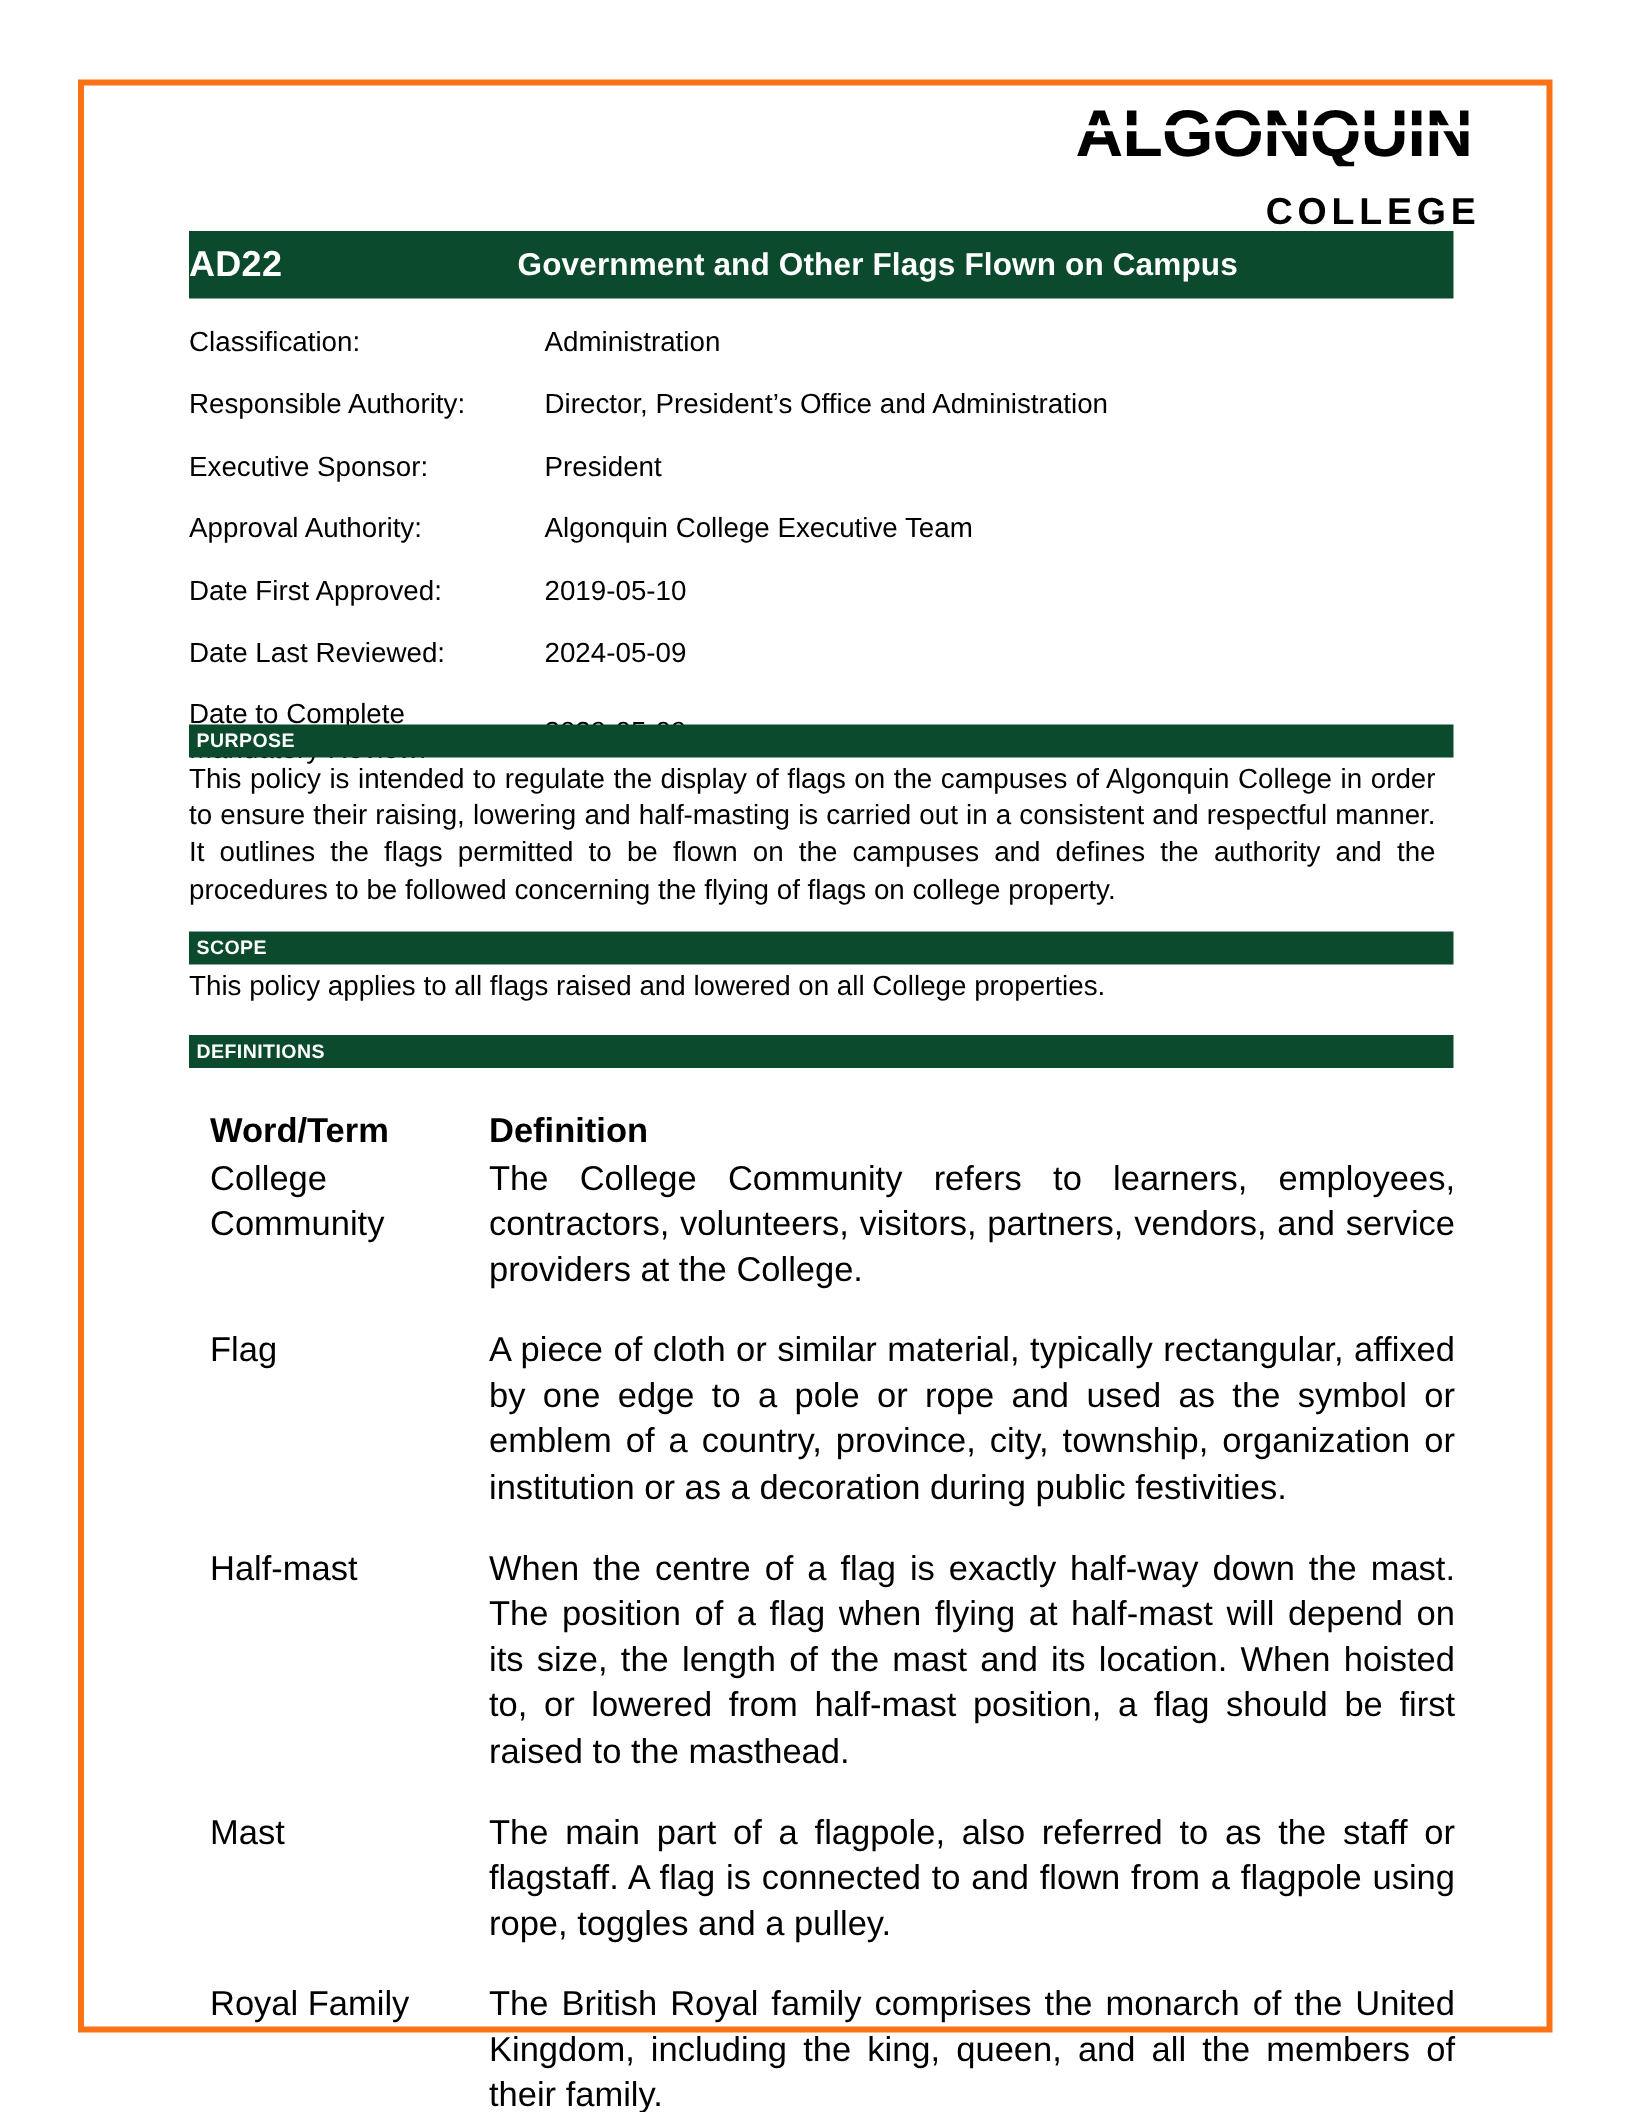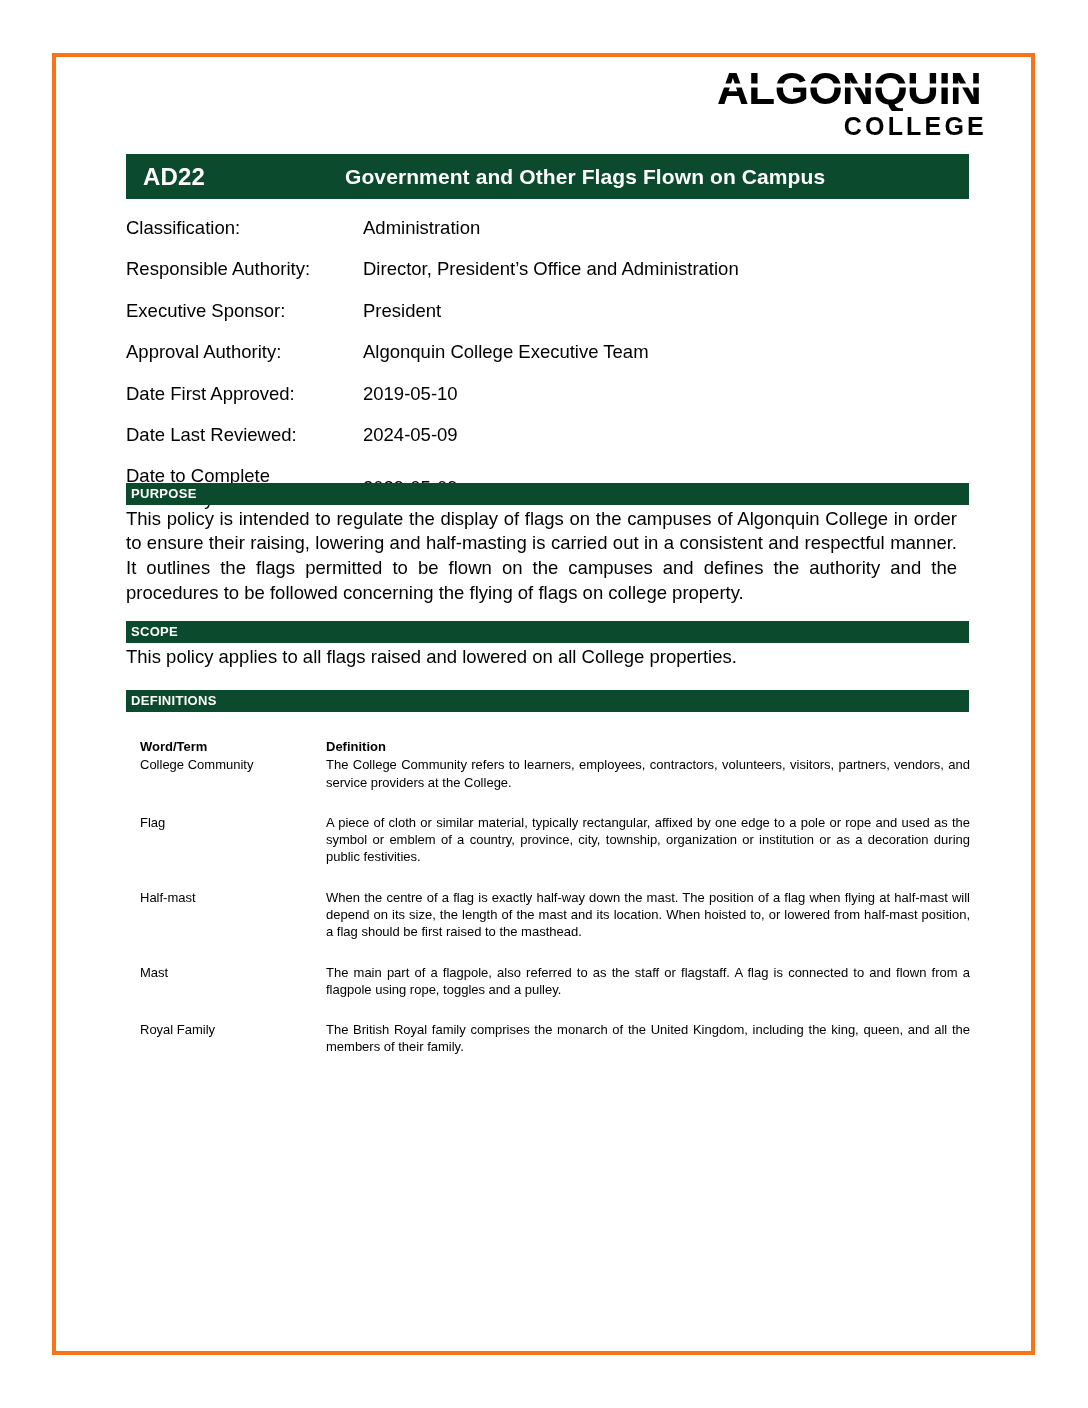--- a/index.html
+++ b/index.html
@@ -41,42 +41,41 @@
     height: 44px;
     margin-left: auto;
   }
   .logo-sub {
     display: block;
     font-family: "Liberation Sans", sans-serif;
     font-weight: bold;
     font-size: 25px;
     letter-spacing: 3.2px;
     line-height: 1;
-    margin-top: 3px;
+    margin-top: 18px;
     margin-right: 2px;
     color: #000000;
   }
 
   
   .title-bar {
     position: absolute;
     left: 70px;
     top: 97px;
     width: 843px;
     height: 45px;
     background: #0b4a2c;
     color: #ffffff;
     display: flex;
     align-items: center;
     box-sizing: border-box;
   }
   .title-code {
     font-size: 24px;
     font-weight: bold;
-    padding-left: 17px;
     width: 219px;
     box-sizing: border-box;
     letter-spacing: 0.2px;
   }
   .title-name {
     font-size: 21px;
     font-weight: bold;
     letter-spacing: 0.1px;
   }
 
@@ -138,21 +137,21 @@
   .defs-table {
     position: absolute;
     left: 84px;
     top: 681px;
     width: 830px;
     border-collapse: collapse;
   }
   .defs-table th, .defs-table td {
     padding: 0;
     vertical-align: top;
-    font-size: 13px;
+    font-size: 23px;
     line-height: 1.33;
   }
   .defs-table th {
     text-align: left;
     font-weight: bold;
     padding-bottom: 1px;
   }
   .defs-col-term { width: 186px; }
   .defs-table td.term-cell { padding-right: 8px; }
   .defs-table td.def-cell { text-align: justify; }

